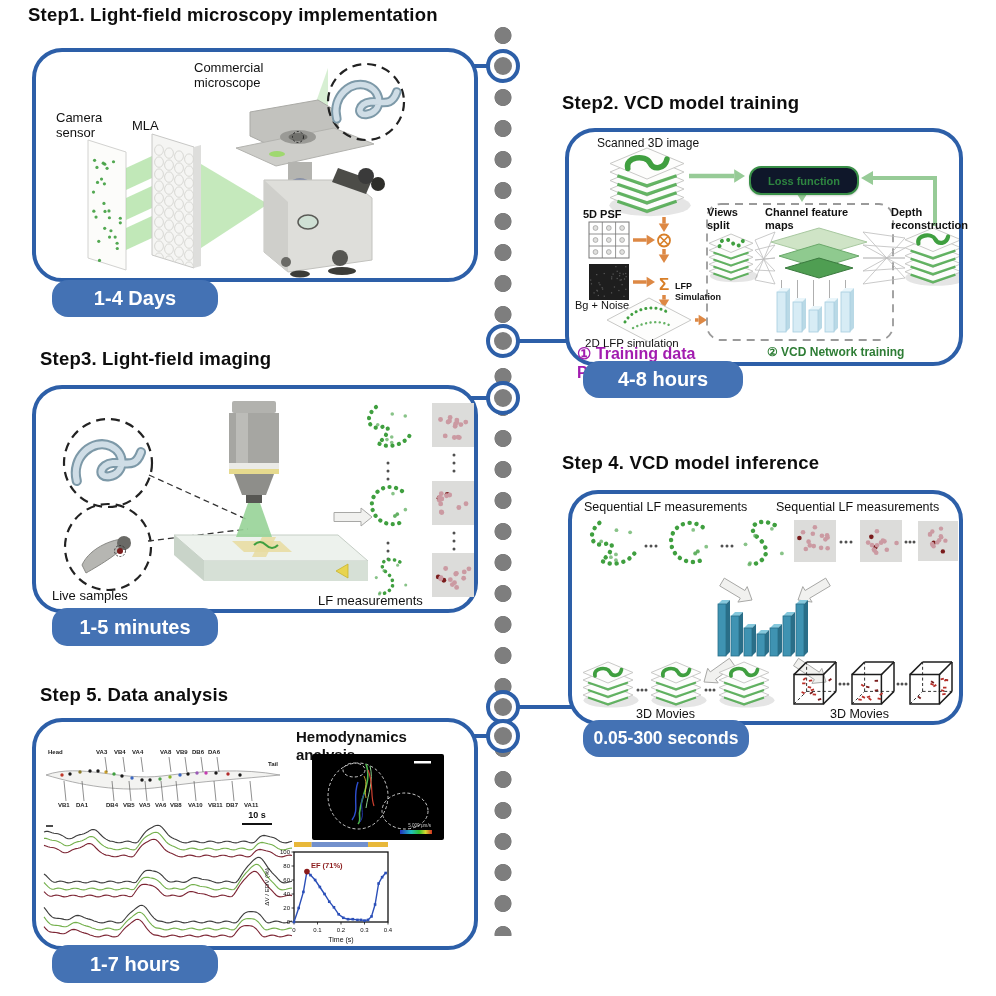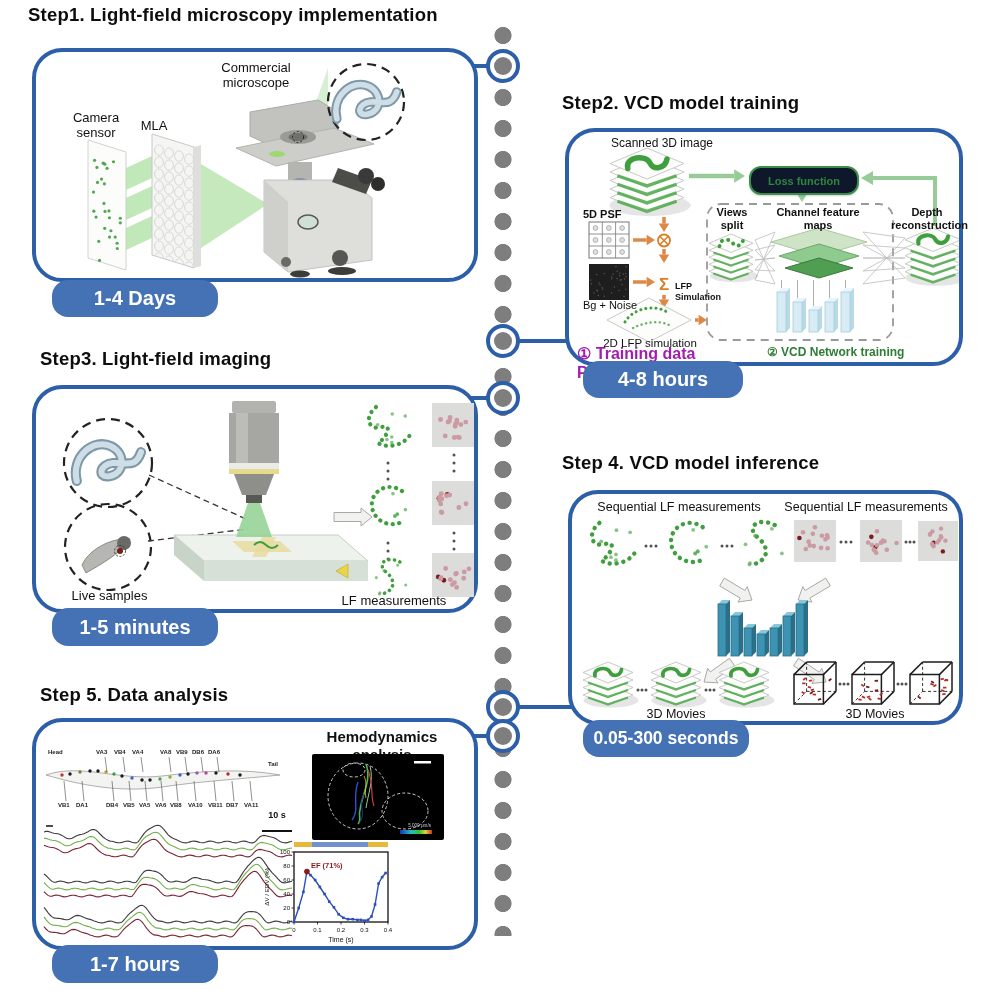--- a/index.html
+++ b/index.html
@@ -4,33 +4,33 @@
 <style>
   html,body{margin:0;padding:0;}
   body{width:996px;height:996px;position:relative;background:#fff;
        font-family:"Liberation Sans",sans-serif;overflow:hidden;}
   .abs{position:absolute;}
   .title{position:absolute;font-size:18.5px;font-weight:bold;color:#0d0d0d;letter-spacing:.2px;white-space:nowrap;}
   .panel{position:absolute;border:4px solid #2d5fa8;border-radius:30px;background:#fff;box-sizing:border-box;z-index:2;}
   .inner{position:relative;width:100%;height:100%;}
   .badge{position:absolute;background:#4472b4;color:#fff;font-weight:bold;font-size:20px;
          display:flex;align-items:center;justify-content:center;border-radius:16px;z-index:3;}
-  .lbl{position:absolute;font-size:13px;line-height:1.18;color:#111;text-align:center;white-space:pre-line;}
+  .lbl{position:absolute;font-size:13px;line-height:1.18;color:#111;white-space:pre-line;}
   .b{font-weight:bold;}
   .node{position:absolute;width:34px;height:34px;box-sizing:border-box;border:4px solid #2d5fa8;border-radius:50%;background:#fff;z-index:2;}
   .node::after{content:"";position:absolute;left:4px;top:4px;width:18px;height:18px;border-radius:50%;background:#7e7e7e;}
   .conn{position:absolute;height:4px;background:#2d5fa8;z-index:1;}
   #timeline{position:absolute;left:494px;top:20px;width:18px;height:916px;
      background-image:radial-gradient(circle at 9px 15.5px,#7e7e7e 8.2px,rgba(0,0,0,0) 8.9px);
      background-size:18px 31px;background-repeat:repeat-y;z-index:0;}
   .lossbox{position:absolute;border:2px solid #3a9048;border-radius:12px;background:#0f172a;color:#2e8540;
      font-weight:bold;font-size:11px;display:flex;align-items:center;justify-content:center;
      box-shadow:0 1px 2px rgba(0,0,0,.18);}
   .wl{position:absolute;font-size:6px;font-weight:600;color:#222;white-space:nowrap;}
-  .scale10s{position:absolute;font-size:9px;font-weight:bold;color:#111;border-bottom:2px solid #111;text-align:center;padding-bottom:10px;margin-left:20px;}
+  .scale10s{position:absolute;font-size:9px;font-weight:bold;color:#111;border-bottom:2px solid #111;text-align:center;padding-bottom:3px;}
 </style>
 </head>
 <body>
 
 <div id="timeline"></div>
 <div class="conn" style="left:456px;top:64px;width:34px;"></div>
 <div class="conn" style="left:516px;top:339px;width:54px;"></div>
 <div class="conn" style="left:456px;top:396px;width:34px;"></div>
 <div class="conn" style="left:516px;top:705px;width:56px;"></div>
 <div class="conn" style="left:456px;top:734px;width:34px;"></div>
@@ -480,21 +480,21 @@
             <circle cx="428.2636956067" cy="182.91193329553238" r="2.42" fill="#cb9aa2"></circle>
             <circle cx="419.75809448545584" cy="185.00310895213516" r="2.42" fill="#cb9aa2"></circle>
             <circle cx="414.33210375966274" cy="190.64510648418414" r="2.42" fill="#cb9aa2"></circle>
             <circle cx="427.65497357380366" cy="189.23074265403443" r="2.42" fill="#cb9aa2"></circle>
           </g>
         </svg></div>
     <div class="lbl" style="left:16px;top:199px;width:115px;">Live samples</div>
     <div class="lbl" style="left:282px;top:204px;width:152px;">LF measurements</div>
   </div>
 </div>
-<div class="badge" style="left:52px;top:608px;width:166px;height:38px;">1-5 minutes</div>
+<div class="badge" style="left:52px;top:608px;width:166px;height:38px;border-radius:15px;">1-5 minutes</div>
 
 <div class="panel" style="left:568px;top:490px;width:395px;height:235px;">
   <div class="inner">
     <div class="abs" id="art4" style="left:0;top:0;width:387px;height:227px;"><svg width="387" height="227" viewBox="0 0 387 227">
           <g>
             <path d="M27.4,28.9 C14.799999999999997,39.4 19,54.1 33.7,49.9 C44.2,45.7 40,60.4 29.5,66.7 C40,73 56.8,68.8 63.1,58.3" fill="none" stroke="#3f9f3f" stroke-width="4.41" stroke-linecap="round" stroke-dasharray="0.1 6.825"></path>
             <circle cx="43.93669169798034" cy="66.20712482841064" r="1.8900000000000001" fill="#55aa55" opacity="0.7"></circle>
             <circle cx="38.90047502087644" cy="63.13326128329289" r="1.8900000000000001" fill="#55aa55" opacity="0.7"></circle>
             <circle cx="44.46401526222438" cy="36.18354131227713" r="1.8900000000000001" fill="#55aa55" opacity="0.7"></circle>
             <circle cx="43.93367713363524" cy="60.412043844159584" r="1.8900000000000001" fill="#55aa55" opacity="0.7"></circle>

